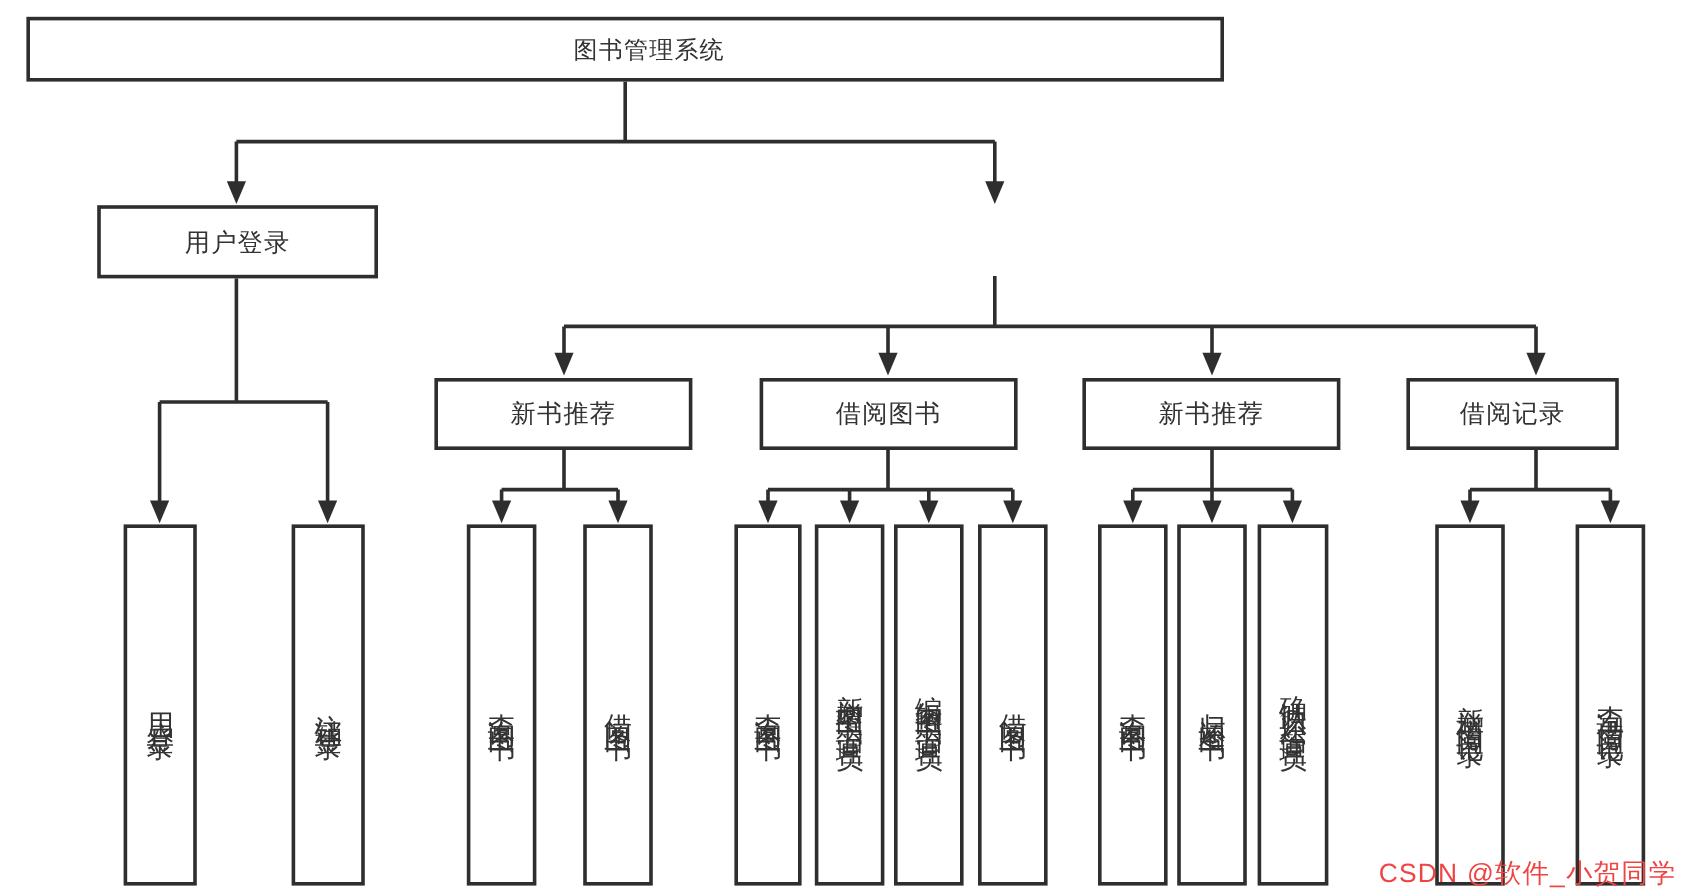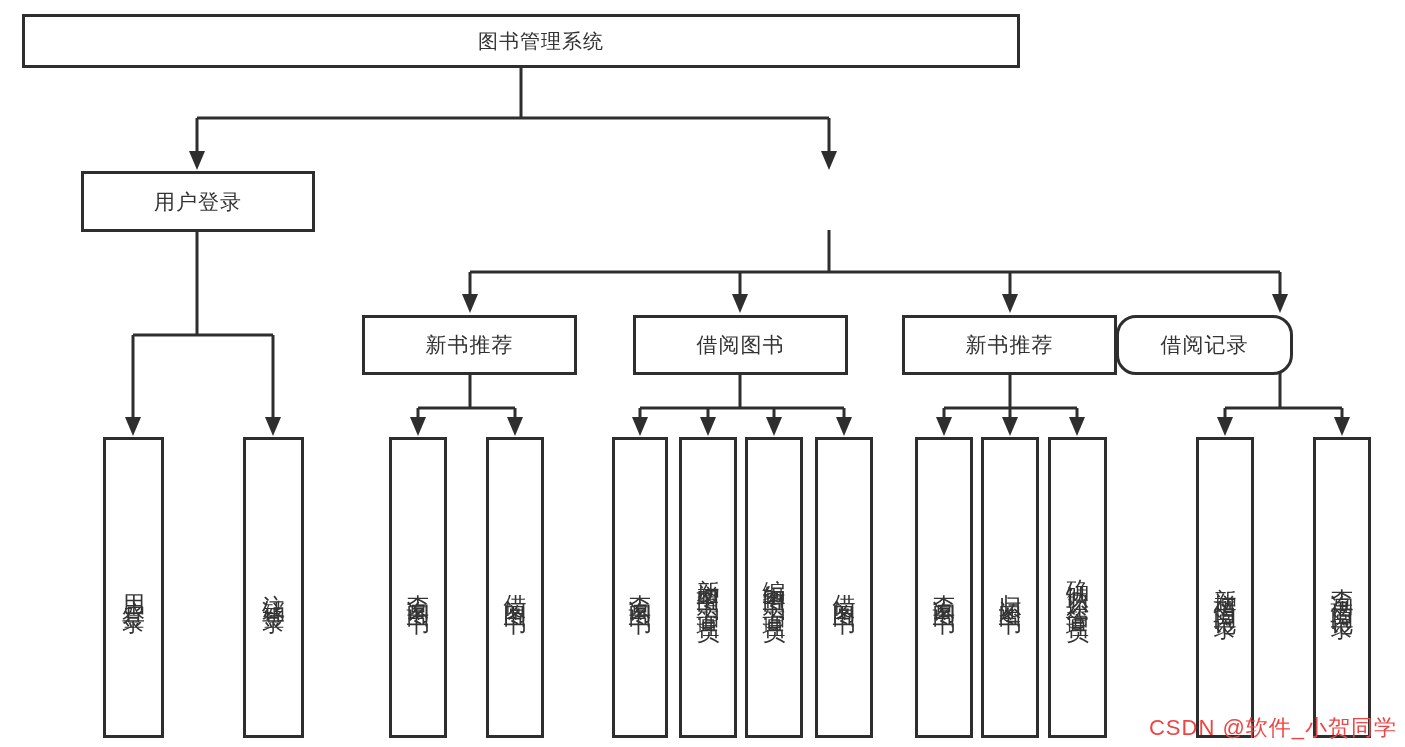--- a/index.html
+++ b/index.html
@@ -99,21 +99,21 @@
 
   <div class="hbox" style="left:362px;top:315px;width:215px;height:60px;">
     <span>新书推荐</span>
   </div>
   <div class="hbox" style="left:633px;top:315px;width:215px;height:60px;">
     <span>借阅图书</span>
   </div>
   <div class="hbox" style="left:902px;top:315px;width:215px;height:60px;">
     <span>新书推荐</span>
   </div>
-  <div class="hbox" style="left:1116px;top:315px;width:177px;height:60px;border-radius:20px;">
+  <div class="hbox" style="left:1172px;top:315px;width:177px;height:60px;">
     <span>借阅记录</span>
   </div>
 
   <div class="vbox" style="left:103px;width:61px;">
     <span class="vtext">用户登录</span>
   </div>
   <div class="vbox" style="left:243px;width:61px;">
     <span class="vtext">注销登录</span>
   </div>
 

